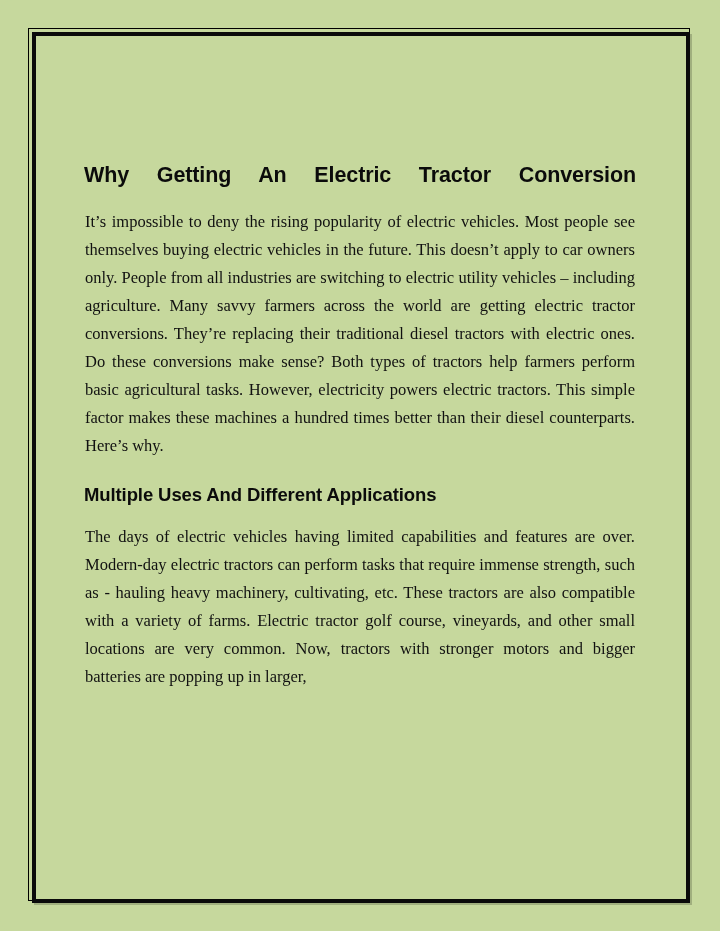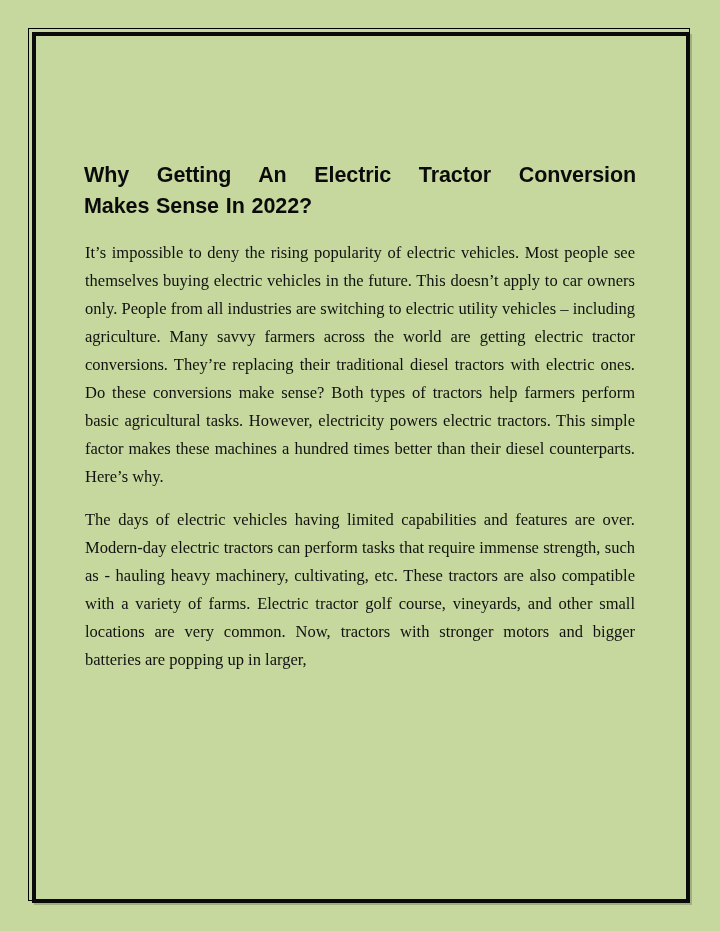--- a/index.html
+++ b/index.html
@@ -112,22 +112,22 @@
 
 <div class="page">
 
   <div class="frame-outer"></div>
   <div class="frame-inner"></div>
 
   <div class="content">
 
     <h1 class="doc-title">
       <span class="tline-1">Why Getting An Electric Tractor Conversion</span>
-      <span class="tline-2">Makes Sense In 2022?</span>
     </h1>
 
     <p class="body-para para-1">It’s impossible to deny the rising popularity of electric vehicles. Most people see themselves buying electric vehicles in the future. This doesn’t apply to car owners only. People from all industries are switching to electric utility vehicles – including agriculture. Many savvy farmers across the world are getting electric tractor conversions. They’re replacing their traditional diesel tractors with electric ones. Do these conversions make sense? Both types of tractors help farmers perform basic agricultural tasks. However, electricity powers electric tractors. This simple factor makes these machines a hundred times better than their diesel counterparts. Here’s why.</p>
 
+    <h2 class="section-heading">Multiple Uses And Different Applications</h2>
 
     <p class="body-para para-2">The days of electric vehicles having limited capabilities and features are over. Modern-day electric tractors can perform tasks that require immense strength, such as - hauling heavy machinery, cultivating, etc. These tractors are also compatible with a variety of farms. Electric tractor golf course, vineyards, and other small locations are very common. Now, tractors with stronger motors and bigger batteries are popping up in larger,</p>
 
   </div>
 </div>
 
 </body></html>

